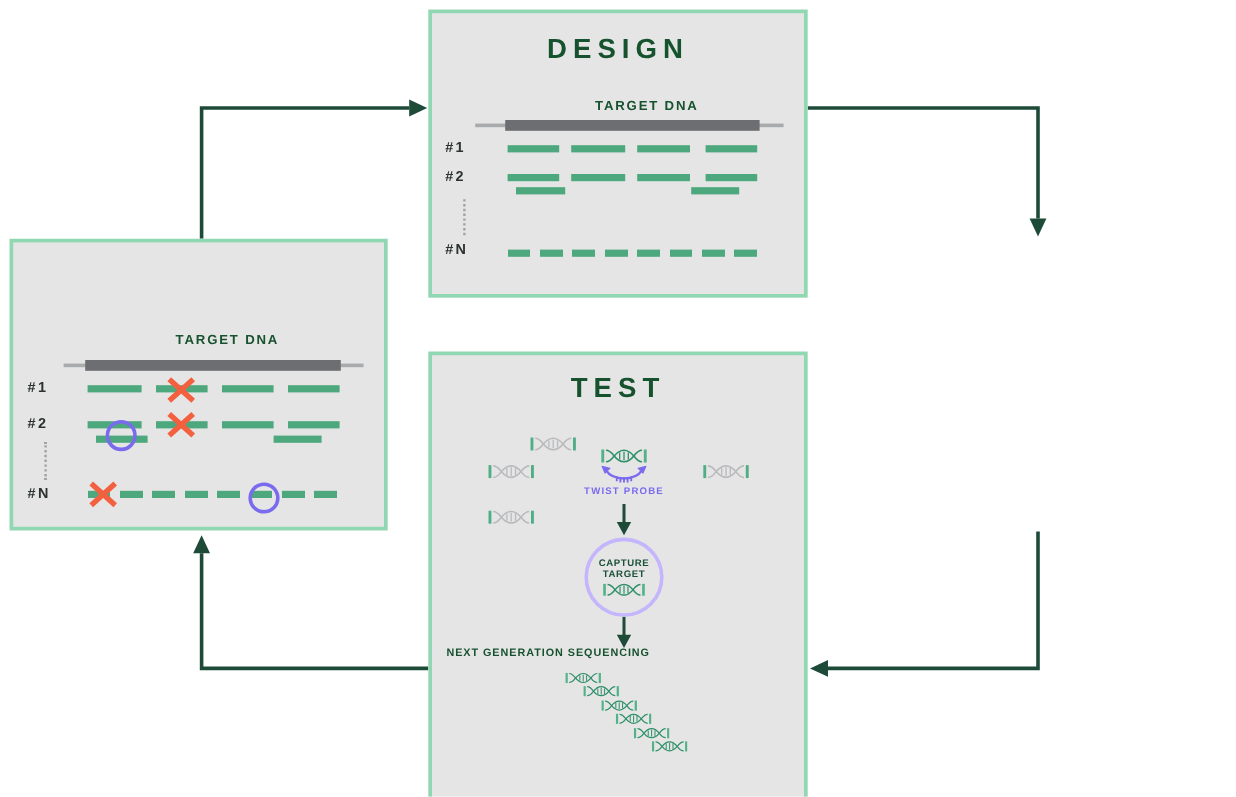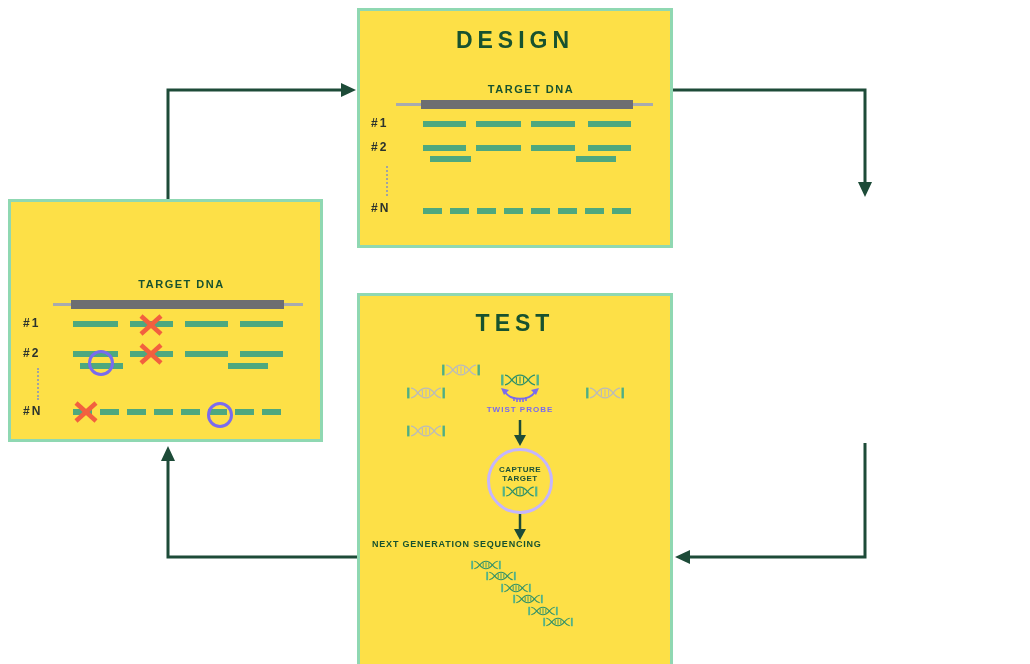--- a/index.html
+++ b/index.html
@@ -2,25 +2,25 @@
 <html><head>
 <meta charset="utf-8">
 <style>
   html,body{margin:0;padding:0;background:#ffffff;}
   #canvas{
     position:relative;width:1030px;height:664px;background:#ffffff;overflow:hidden;
     font-family:"Liberation Sans", sans-serif;
     --mint:#8fd8b2;--dark:#17522f;--arrow:#1d4b38;--green:#4ea87e;
     --orange:#f2603f;--purple:#7a6bee;--grayd:#6d6e71;--grayl:#a8abae;
   }
-  .box{position:absolute;background:#fde047;border:3px solid var(--mint);box-sizing:border-box;}
+  .box{position:absolute;background:#e5e5e5;border:3px solid var(--mint);box-sizing:border-box;}
   .box-title{position:absolute;left:0;width:100%;text-align:center;
     font-weight:bold;font-size:23px;letter-spacing:5px;color:var(--dark);}
-  .small-label{position:absolute;left:16px;width:100%;text-align:center;
-    font-weight:bold;font-size:11px;letter-spacing:1.5px;color:var(--dark);}
+  .small-label{position:absolute;left:0;width:100%;text-align:center;
+    font-weight:bold;font-size:11px;letter-spacing:1.5px;color:var(--dark);padding-left:24px;}
   .row-label{position:absolute;font-weight:bold;font-size:12px;letter-spacing:2px;color:#2b332e;}
   .seg{position:absolute;height:6px;background:var(--green);}
   .dash-strip{position:absolute;height:6px;width:208px;
     background:repeating-linear-gradient(90deg,var(--green) 0 19px,transparent 19px 27px);}
   .bar-thin{position:absolute;height:3px;background:var(--grayl);}
   .bar-thick{position:absolute;height:9px;background:var(--grayd);}
   .dots{position:absolute;width:0;border-left:2px dotted #a0a4a4;}
   .ring{position:absolute;width:20px;height:20px;border:3px solid var(--purple);border-radius:50%;background:transparent;}
   .xmark{position:absolute;}
   .arrows{position:absolute;left:0;top:0;pointer-events:none;}

